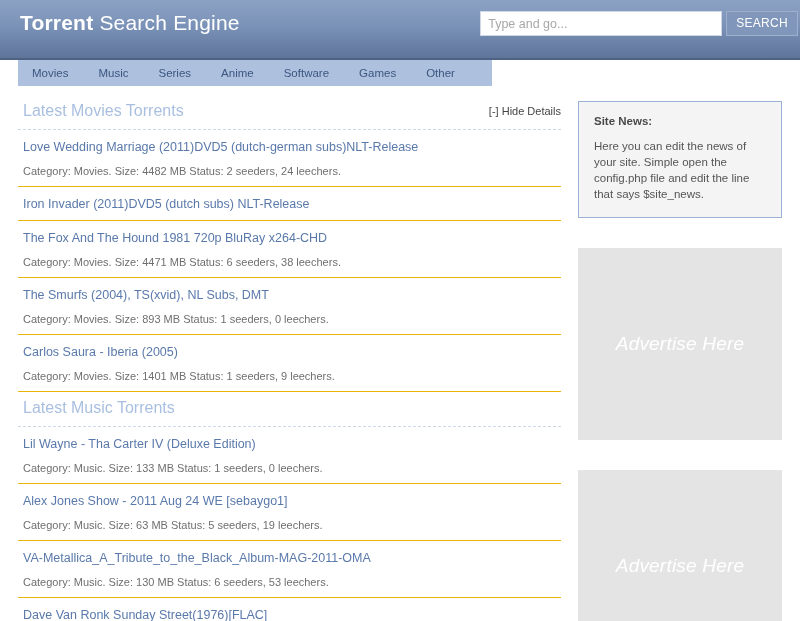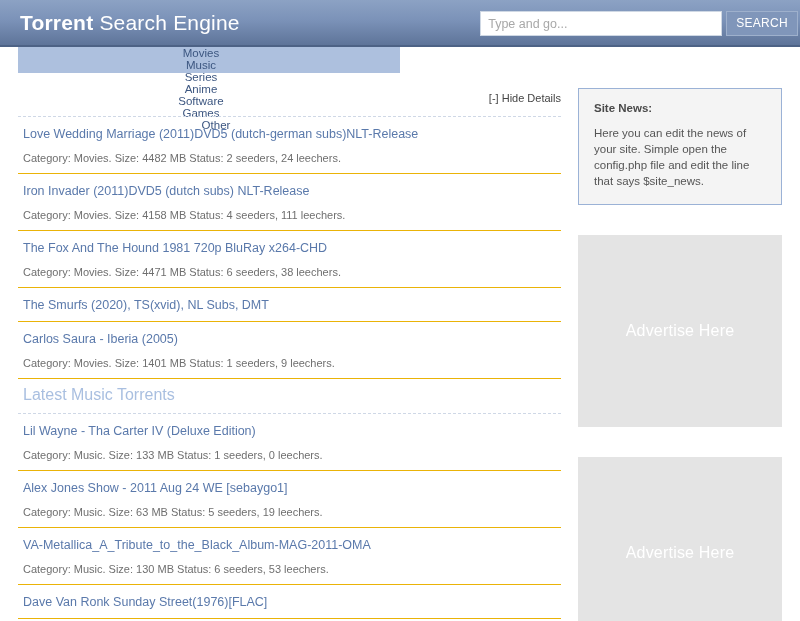--- a/index.html
+++ b/index.html
@@ -12,21 +12,21 @@
     height: 621px;
     background: #ffffff;
     font-family: "Liberation Sans", sans-serif;
     overflow: hidden;
   }
 
   
   .header {
     position: relative;
     width: 800px;
-    height: 47px;
+    height: 60px;
     background: linear-gradient(to bottom, #8ca2c4 0%, #7b92b8 45%, #5e7499 100%);
     border-bottom: 2px solid #4d6punto;
     border-bottom: 2px solid #4d6285;
     padding-left: 9px;
   }
   .logo {
     position: absolute;
     left: 20px;
     top: 11px;
     font-size: 21px;
@@ -76,27 +76,26 @@
   .navbar {
     position: relative;
     width: 800px;
     height: 26px;
     background: #ffffff;
   }
   .nav-inner {
     position: absolute;
     left: 18px;
     top: 0;
-    width: 382px;
+    width: 474px;
     height: 26px;
     background: #adc0de;
     display: flex;
     align-items: center;
     padding-left: 14px;
-    flex-direction: column;
   }
   .nav-item {
     color: #3c5680;
     font-size: 11.5px;
     text-decoration: none;
     margin-right: 30px;
     white-space: nowrap;
     cursor: pointer;
   }
   .nav-item:last-child { margin-right: 0; }
@@ -197,23 +196,24 @@
     height: 192px;
     background: #e4e4e4;
     margin-top: 30px;
     display: flex;
     align-items: center;
     justify-content: center;
     cursor: pointer;
   }
   .ad-label {
     color: #ffffff;
-    font-size: 16px;
+    font-size: 19px;
     font-weight: normal;
     letter-spacing: 0.2px;
+    font-style: italic;
   }
 </style>
 </head>
 <body>
 
 <div class="header">
   <div class="logo">
     <span class="logo-strong">Torrent</span><span class="logo-light"> Search Engine</span>
   </div>
   <div class="search-wrap">
@@ -232,37 +232,38 @@
       <a class="nav-item">Games</a>
       <a class="nav-item">Other</a>
     </div>
 </div>
 
 <div class="page">
 
   <div class="content" id="content-col">
       <div class="section">
         <div class="section-head">
+          <h2 class="section-title">Latest Movies Torrents</h2>
           <a class="hide-details">[-] Hide Details</a>
         </div>
         <div class="section-rule"></div>
         <div class="torrent">
           <a class="torrent-title">Love Wedding Marriage (2011)DVD5 (dutch-german subs)NLT-Release</a>
           <span class="torrent-meta">Category: Movies. Size: 4482 MB Status: 2 seeders, 24 leechers.</span>
         </div>
         <div class="torrent">
           <a class="torrent-title">Iron Invader (2011)DVD5 (dutch subs) NLT-Release</a>
-          <span class="torrent-meta">Category: Movies. Size: 4158 MB Status: 4 seeders, 111 leechers.</span>
         </div>
         <div class="torrent">
           <a class="torrent-title">The Fox And The Hound 1981 720p BluRay x264-CHD</a>
           <span class="torrent-meta">Category: Movies. Size: 4471 MB Status: 6 seeders, 38 leechers.</span>
         </div>
         <div class="torrent">
-          <a class="torrent-title">The Smurfs (2020), TS(xvid), NL Subs, DMT</a>
+          <a class="torrent-title">The Smurfs (2004), TS(xvid), NL Subs, DMT</a>
+          <span class="torrent-meta">Category: Movies. Size: 893 MB Status: 1 seeders, 0 leechers.</span>
         </div>
         <div class="torrent">
           <a class="torrent-title">Carlos Saura - Iberia (2005)</a>
           <span class="torrent-meta">Category: Movies. Size: 1401 MB Status: 1 seeders, 9 leechers.</span>
         </div>
       </div>
       <div class="section">
         <div class="section-head">
           <h2 class="section-title">Latest Music Torrents</h2>
         </div>

